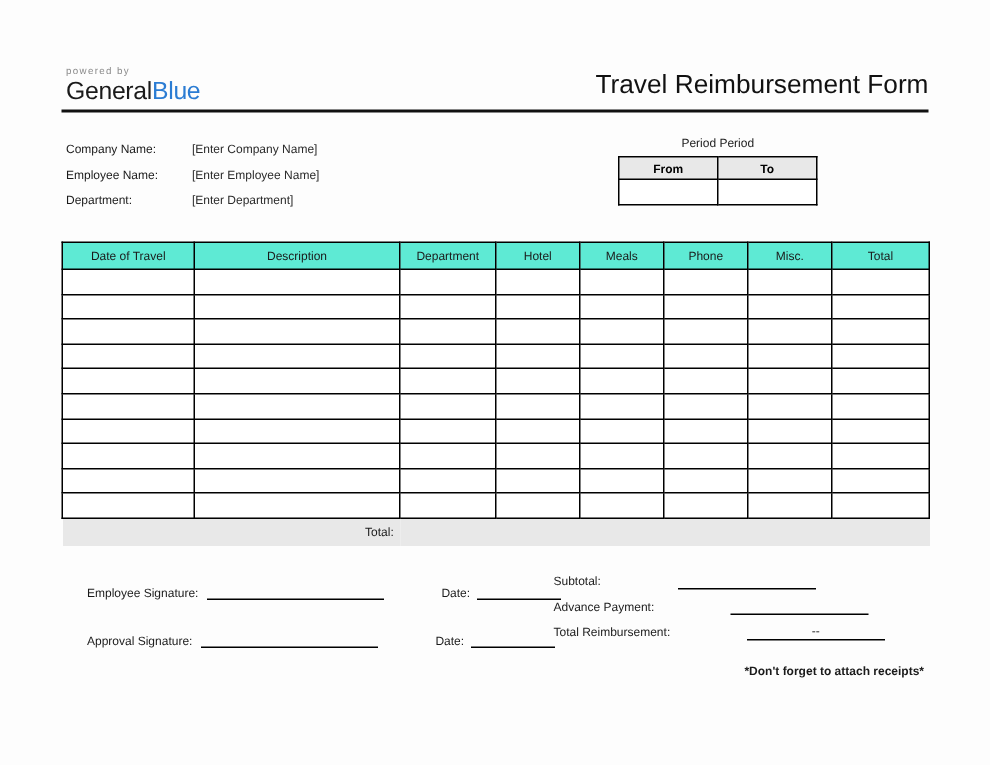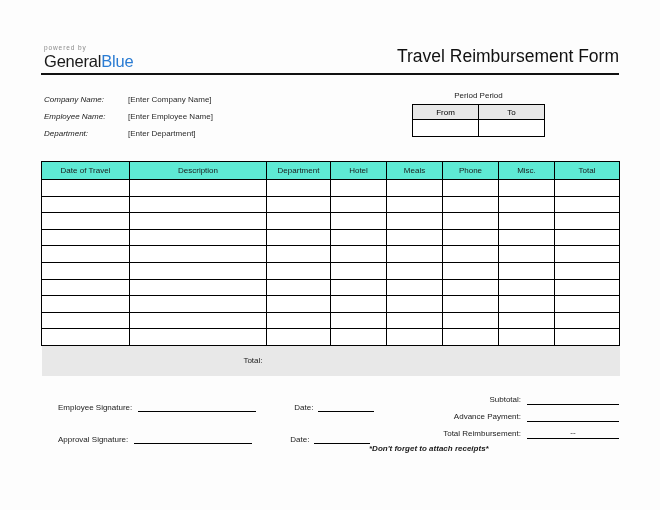--- a/index.html
+++ b/index.html
@@ -87,21 +87,20 @@
   .info-row {
     display: flex;
     align-items: baseline;
     height: 17px;
     font-size: 8px;
   }
   .info-label {
     width: 84px;
     color: #1b1b1b;
     white-space: nowrap;
-    font-style: italic;
   }
   .info-value {
     color: #2b2b2b;
     white-space: nowrap;
   }
 
   .period-block {
     position: absolute;
     left: 371px;
     top: 0;
@@ -116,21 +115,21 @@
   table.period {
     border-collapse: collapse;
     width: 133px;
     table-layout: fixed;
   }
   table.period th,
   table.period td {
     border: 1px solid #000000;
     height: 14px;
     font-size: 8px;
-    font-weight: normal;
+    font-weight: bold;
     text-align: center;
     padding: 0;
   }
   table.period th {
     background: #e8e8e8;
   }
   table.period td {
     background: #ffffff;
     height: 16px;
   }
@@ -154,21 +153,21 @@
   }
   table.expense td.cell {
     border: 1px solid #000000;
     height: 15.6px;
     background: #ffffff;
     padding: 0;
   }
   tr.total-row td {
     background: #e8e8e8;
     border: none;
-    height: 30px;
+    height: 18px;
     font-size: 8px;
     text-align: right;
     padding: 0 4px 0 0;
     color: #1b1b1b;
   }
 
   
   .footer {
     position: relative;
     height: 82px;
@@ -199,42 +198,43 @@
 
   .totals-col {
     position: absolute;
     right: 0;
     top: 0;
     width: 250px;
   }
   .totals-row {
     display: flex;
     align-items: flex-end;
-    justify-content: flex-end;
+    justify-content: flex-start;
     height: 17px;
     font-size: 8px;
     white-space: nowrap;
+    gap: 45px;
   }
   .totals-label { color: #1b1b1b; padding-bottom: 1px; }
   .totals-value {
     width: 92px;
     margin-left: 6px;
     border-bottom: 1.5px solid #000000;
     text-align: center;
     font-size: 8px;
     color: #1b1b1b;
     height: 11px;
     line-height: 11px;
   }
   .receipt-note {
-    font-size: 8px;
-    font-style: italic;
+    text-align: right;
+    font-size: 8px;
     font-weight: bold;
     color: #1b1b1b;
-    margin-top: 5px;
+    margin-top: 16px;
     padding-right: 3px;
     white-space: nowrap;
   }
 </style>
 </head>
 <body>
 
 <div class="page">
   <div class="sheet">
 

